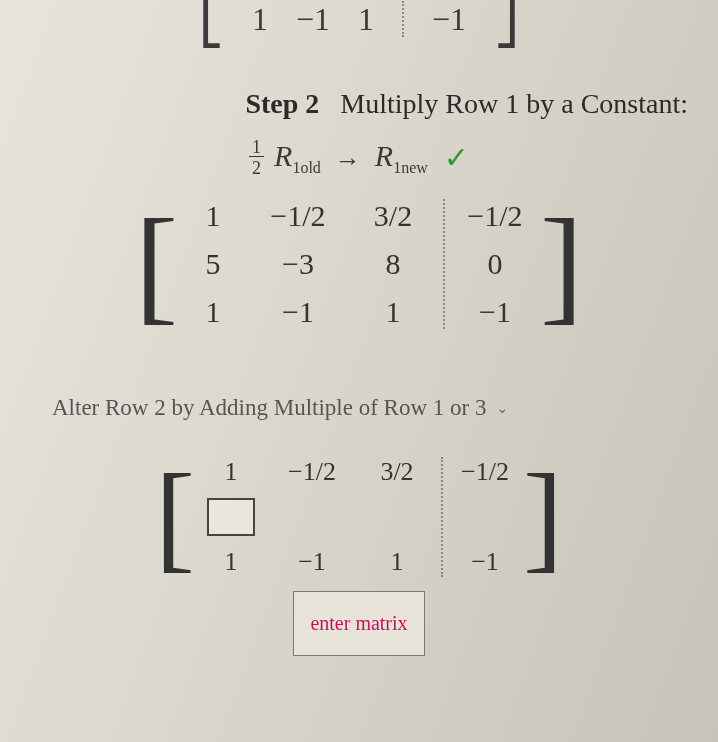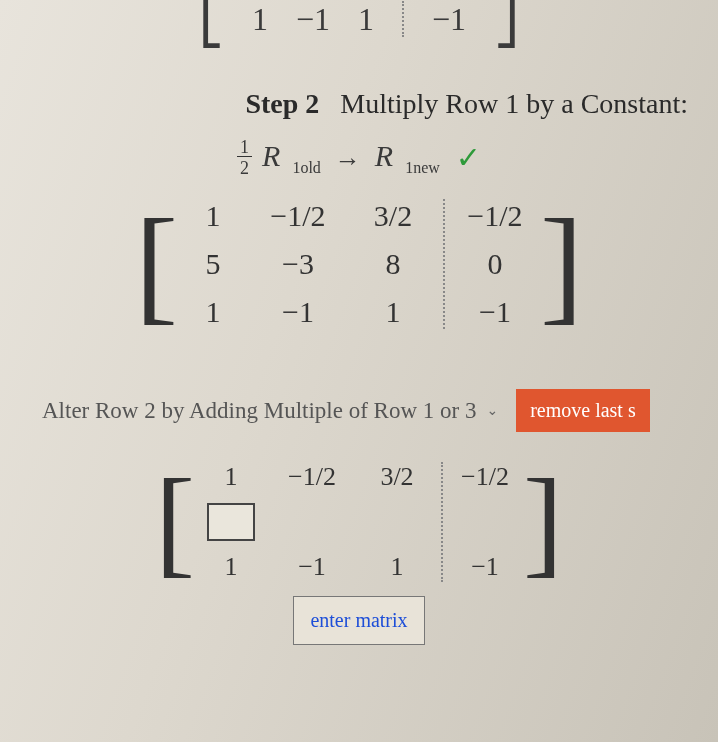--- a/index.html
+++ b/index.html
@@ -30,21 +30,21 @@
     .formula {
       display: flex; align-items: center; justify-content: center;
       font-size: 30px; font-style: italic; gap: 6px; margin-bottom: 22px;
     }
     .frac {
       display: inline-flex; flex-direction: column; align-items: center;
       font-size: 18px; font-style: normal; line-height: 1; margin-right: 4px;
     }
     .frac .num { border-bottom: 1.5px solid #333; padding: 0 3px; }
     .frac .den { padding-top: 2px; }
-    .sub { font-size: 16px; vertical-align: sub; font-style: normal; margin-left: 12px; }
+    .sub { font-size: 16px; vertical-align: sub; font-style: normal; }
     .arrow { font-style: normal; margin: 0 8px; font-size: 26px; }
     .check { color: #2e9a3a; font-style: normal; font-size: 30px; margin-left: 10px; }
 
     .matrix-block {
       display: flex; align-items: stretch; justify-content: center;
       margin-bottom: 60px;
     }
     .bracket {
       font-size: 130px; line-height: 0.9; font-weight: 200;
       display: flex; align-items: center; color: #333;
@@ -52,21 +52,21 @@
     .mgrid {
       display: grid;
       grid-template-columns: 70px 100px 90px 12px 90px;
       align-items: center; justify-items: center;
       row-gap: 14px; font-size: 30px; color: #333;
     }
     .vsep { border-left: 2px dotted #888; height: 130px; grid-row: 1 / span 3; grid-column: 4; }
 
     .controls-row {
       display: flex; align-items: center; gap: 18px;
-      margin-left: 12px; margin-bottom: 30px;
+      margin-left: 22px; margin-bottom: 30px;
     }
     .dropdown {
       display: flex; align-items: center; gap: 10px;
       font-size: 23px; color: #555; padding: 6px 0;
       cursor: pointer;
     }
     .chevron { font-size: 14px; color: #666; }
     .remove-btn {
       background: #e0562f; color: #fff; font-size: 20px;
       padding: 10px 14px; border: none; cursor: pointer;
@@ -89,21 +89,21 @@
     }
     .vsep2 { border-left: 2px dotted #888; height: 120px; grid-row: 1 / span 3; grid-column: 4; }
     .input-box {
       width: 48px; height: 38px; border: 2px solid #444; background: #eae6dc;
     }
     .empty-cell { height: 38px; }
 
     .enter-btn-wrap { display: flex; justify-content: center; }
     .enter-btn {
       border: 1.5px solid #777; background: #e8e3d8;
-      padding: 12px 16px; font-size: 20px; color: #1d4ed8;
+      padding: 20px 16px; font-size: 20px; color: #be185d;
       font-family: inherit; cursor: pointer;
     }
   </style>
 </head>
 <body>
 
 <div class="container">
 
   <div class="top-matrix-row">
     <span class="lbracket-bottom">⎣</span>
@@ -154,23 +154,20 @@
       <span class="vsep"></span>
     </div>
     <div class="bracket">]</div>
   </div>
 
   <div class="controls-row">
     <div class="dropdown">
       <span>Alter Row 2 by Adding Multiple of Row 1 or 3</span>
       <span class="chevron">⌄</span>
     </div>
-    <button class="remove-btn">
-      <span>remove last s</span>
-    </button>
   </div>
 
   <div class="matrix-input">
     <div class="bracket2">[</div>
     <div class="mgrid2">
       <span style="grid-row:1;grid-column:1">1</span>
       <span style="grid-row:1;grid-column:2">−1/2</span>
       <span style="grid-row:1;grid-column:3">3/2</span>
       <span style="grid-row:1;grid-column:5">−1/2</span>
 

